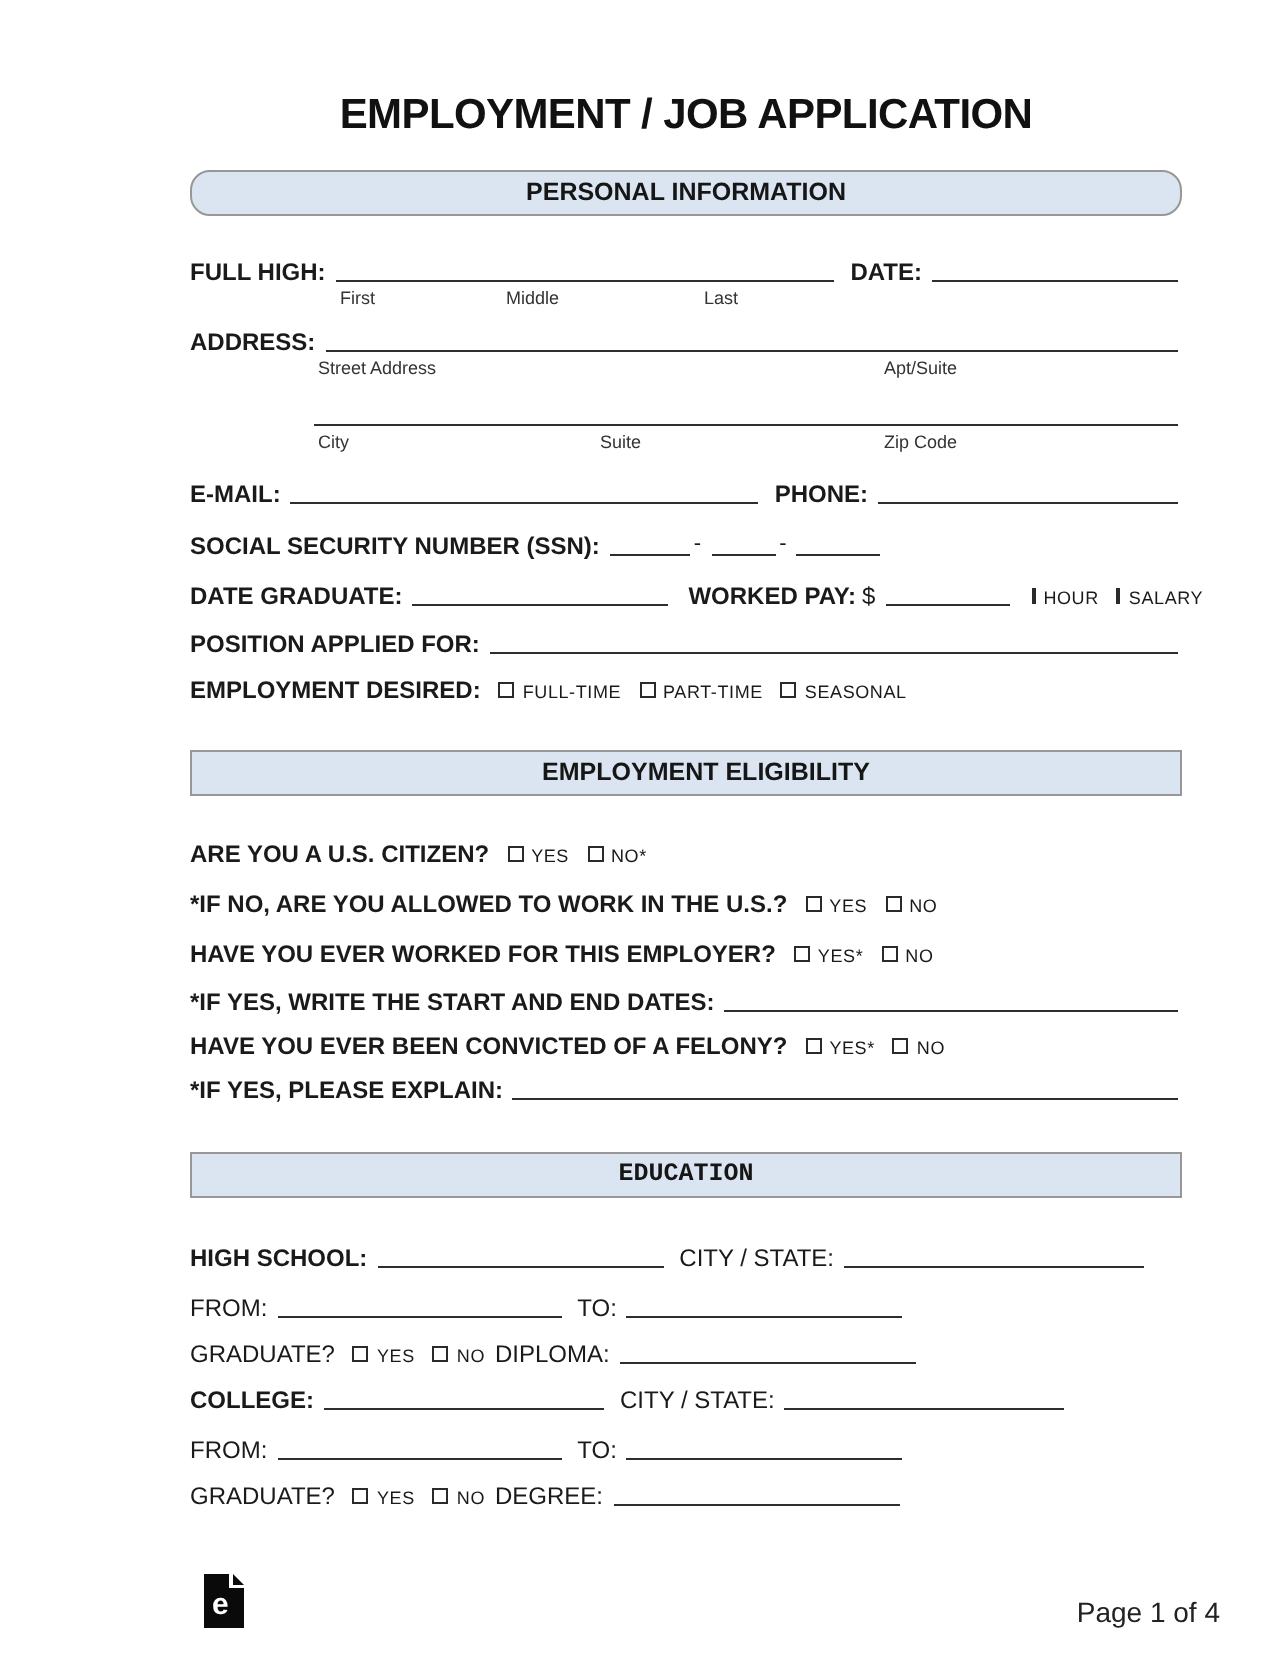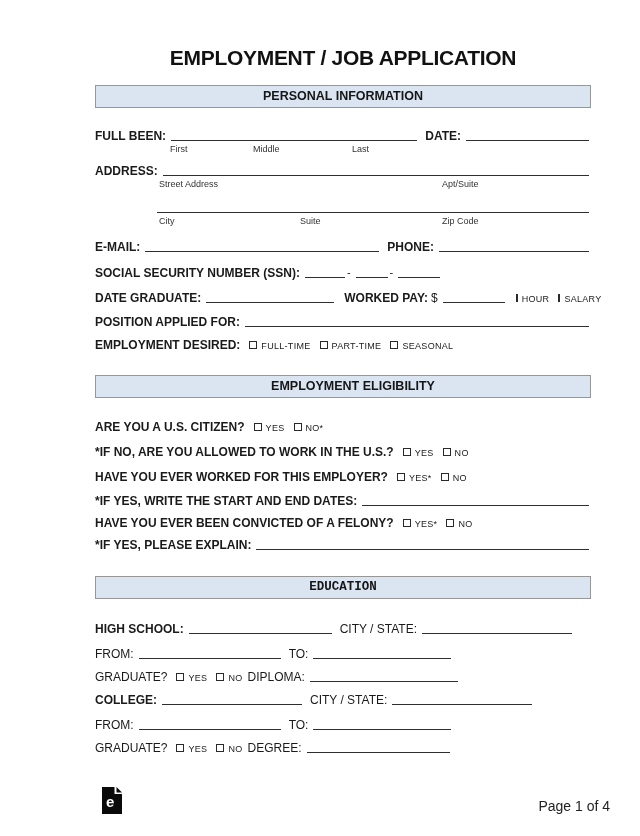--- a/index.html
+++ b/index.html
@@ -21,21 +21,21 @@
     color: #111;
   }
   .bar {
     background: #dbe5f1;
     border: 1px solid #979797;
     text-align: center;
     font-weight: bold; font-size: 12.5px;
     padding: 3px 0 4px 0;
     color: #161616;
   }
-  .bar1 { margin-top: 15px; }
+  .bar1 { margin-top: 15px; border-radius: 10px; }
   .bar2 { margin-top: 23px; padding-left: 20px; }
   .bar3 { margin-top: 24px; font-family: Liberation Mono, monospace; }
   .row { display: flex; align-items: flex-end; white-space: nowrap; }
   .lbl   { font-weight: bold; font-size: 12px; }
   .lbl-r { font-weight: normal; font-size: 12px; }
   .line {
     display: inline-block;
     border-bottom: 1px solid #2e2e2e;
     height: 10px;
     margin: 0 2px 2px 5px;
@@ -80,21 +80,21 @@
 
 <div class="page">
 
   <h1 class="title">EMPLOYMENT / JOB APPLICATION</h1>
 
   <div class="bar bar1">
     <span>PERSONAL INFORMATION</span>
   </div>
 
   <div class="row" style="margin-top:21px">
-    <span class="lbl">FULL BEEN:</span>
+    <span class="lbl">FULL HIGH:</span>
     <span class="line grow"></span>
     <span class="lbl ml6">DATE:</span>
     <span class="line w123"></span>
   </div>
   <div class="subrow" style="padding-left:75px">
     <span class="sub" style="width:83px">First</span>
     <span class="sub" style="width:99px">Middle</span>
     <span class="sub">Last</span>
   </div>
 

